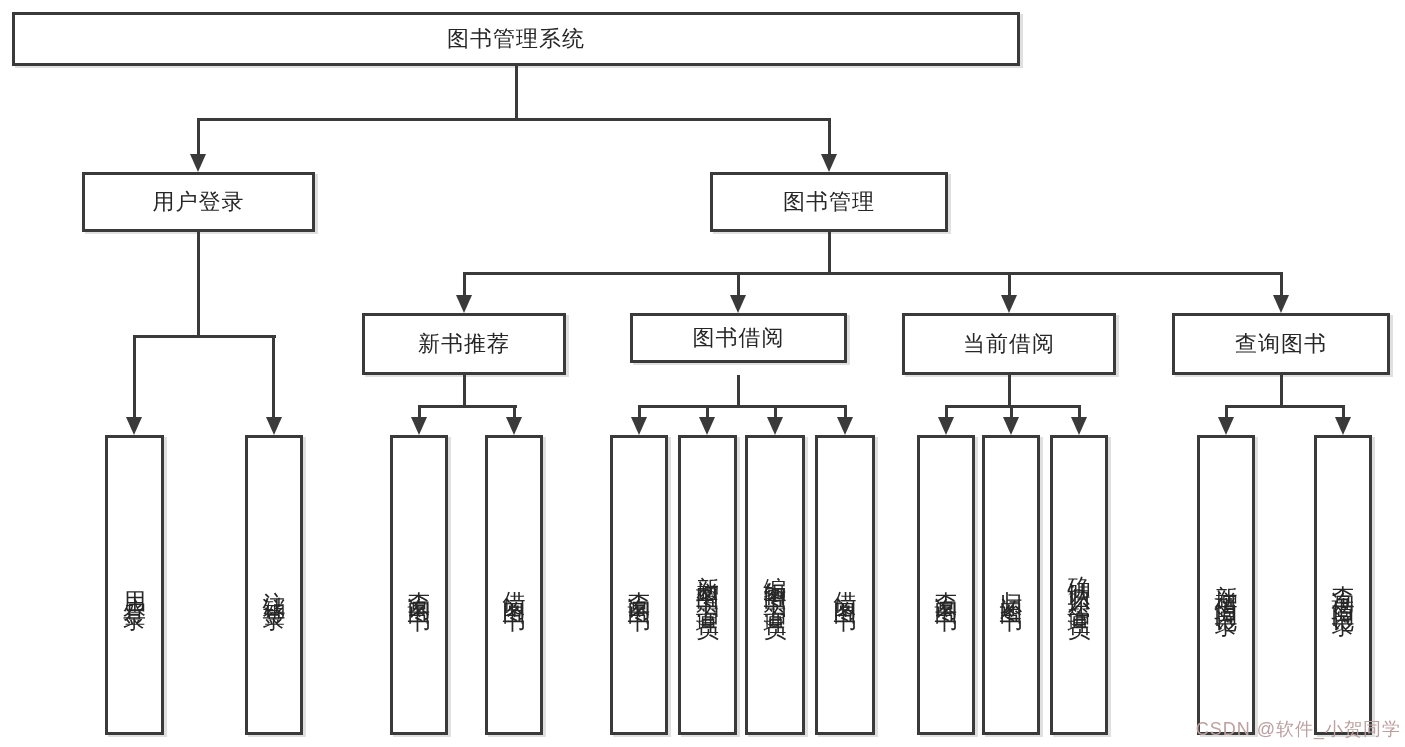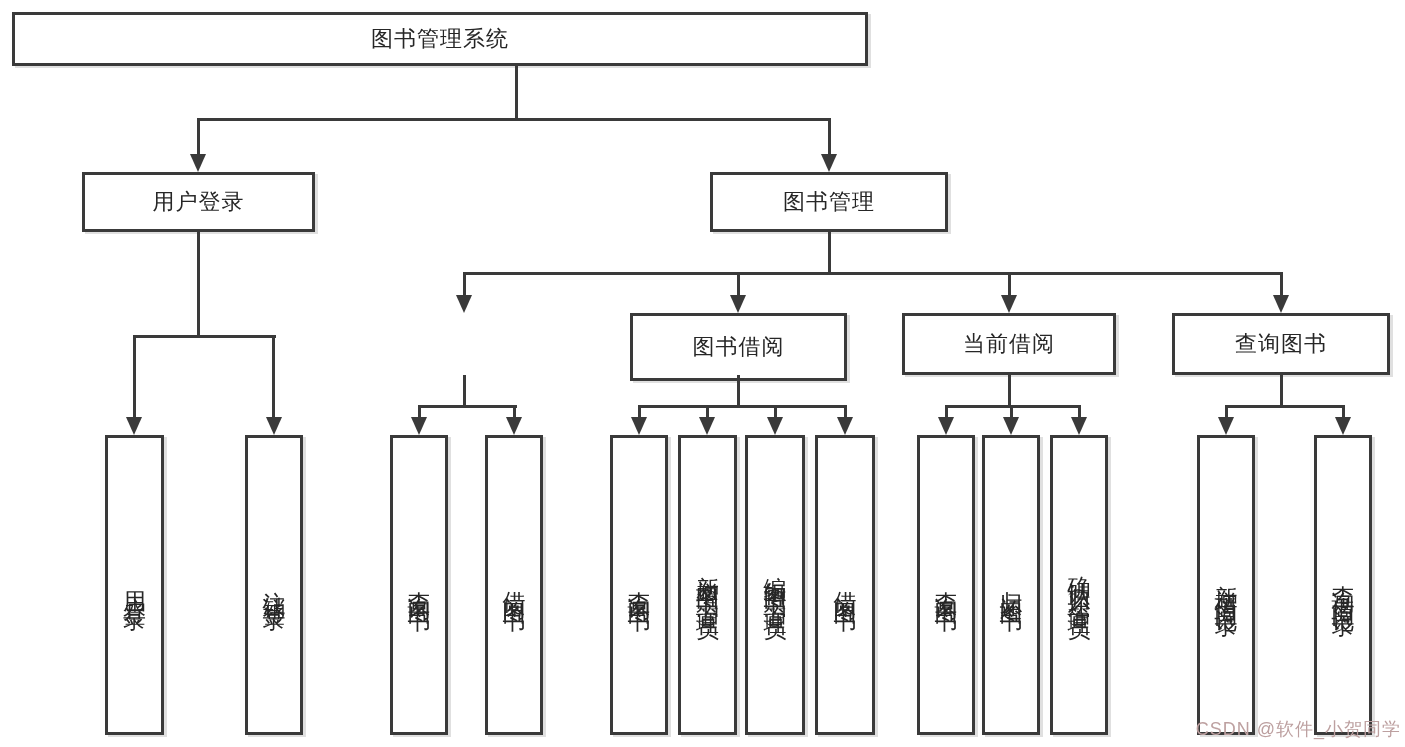--- a/index.html
+++ b/index.html
@@ -29,32 +29,35 @@
   #watermark{
     position:absolute;right:4px;bottom:6px;font-size:18px;
     color:var(--wm,#bda0a0);letter-spacing:1px;z-index:5;white-space:nowrap;
   }
 </style>
 </head>
 <body>
 
 <div id="canvas">
 
-  <div class="node" style="left:12px;top:12px;width:856px;height:54px;">
+  <div class="node" style="left:12px;top:12px;width:1008px;height:54px;">
     <span class="lbl">图书管理系统</span>
   </div>
 
   <div class="node" style="left:82px;top:172px;width:233px;height:60px;">
     <span class="lbl">用户登录</span>
   </div>
   <div class="node" style="left:710px;top:172px;width:238px;height:60px;">
     <span class="lbl">图书管理</span>
   </div>
 
-  <div class="node" style="left:630px;top:313px;width:217px;height:68px;">
+  <div class="node" style="left:362px;top:313px;width:204px;height:62px;">
+    <span class="lbl">新书推荐</span>
+  </div>
+  <div class="node" style="left:630px;top:313px;width:217px;height:50px;">
     <span class="lbl">图书借阅</span>
   </div>
   <div class="node" style="left:902px;top:313px;width:214px;height:62px;">
     <span class="lbl">当前借阅</span>
   </div>
   <div class="node" style="left:1172px;top:313px;width:218px;height:62px;">
     <span class="lbl">查询图书</span>
   </div>
 
   <div class="node leaf" style="left:105px;top:435px;width:59px;height:300px;">

